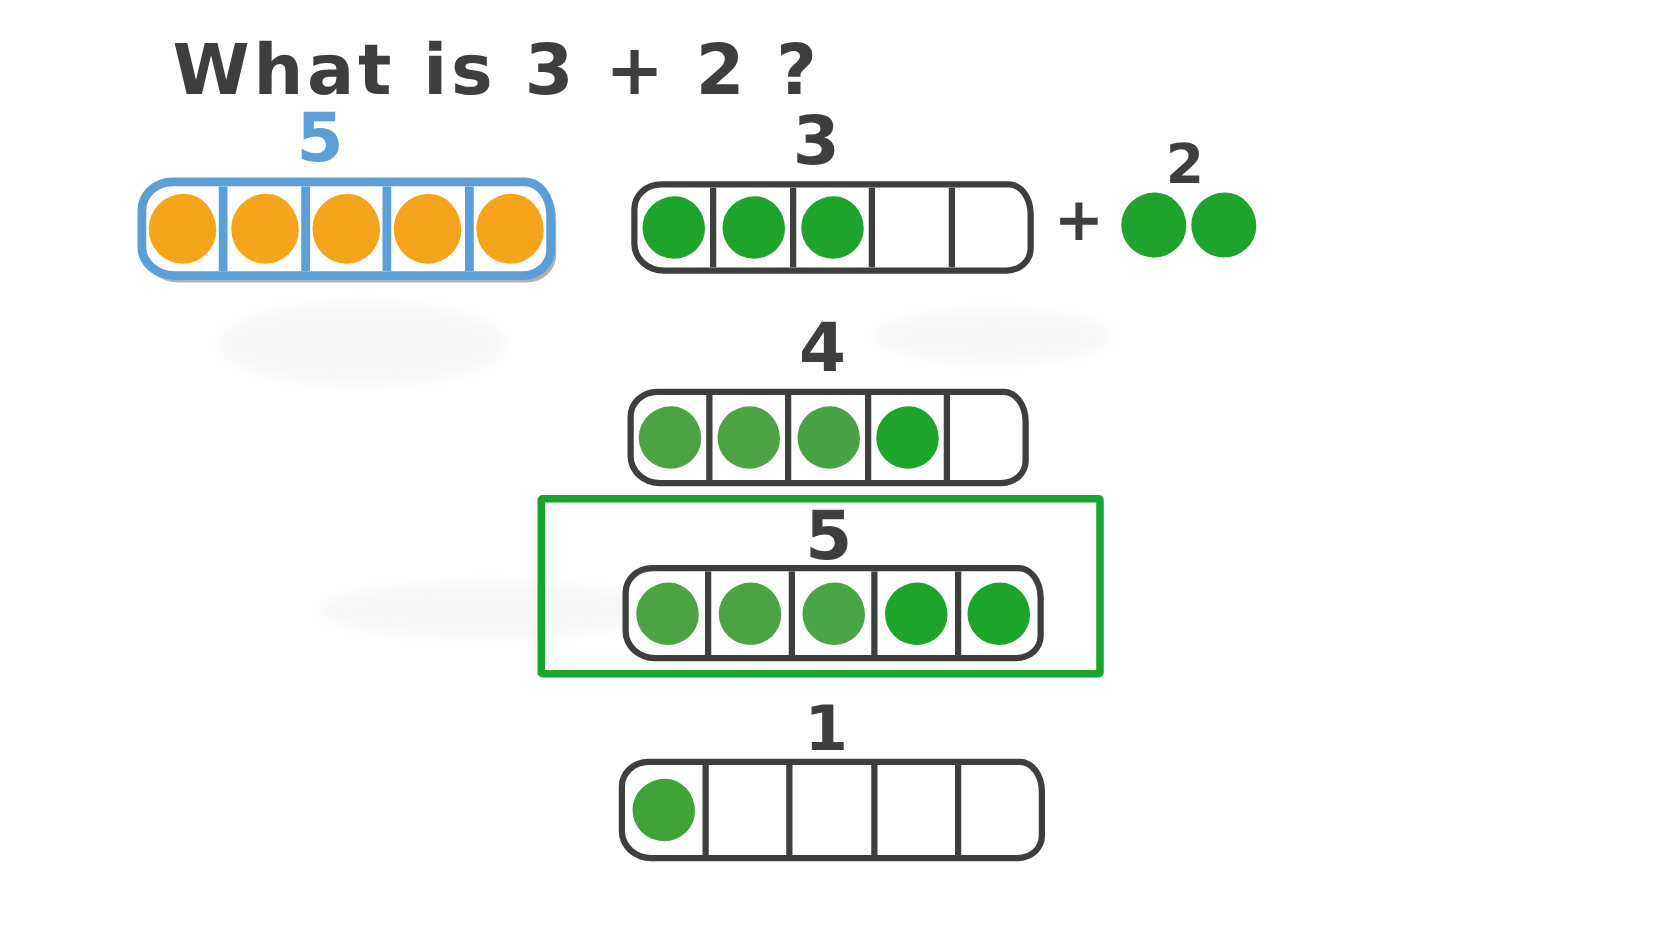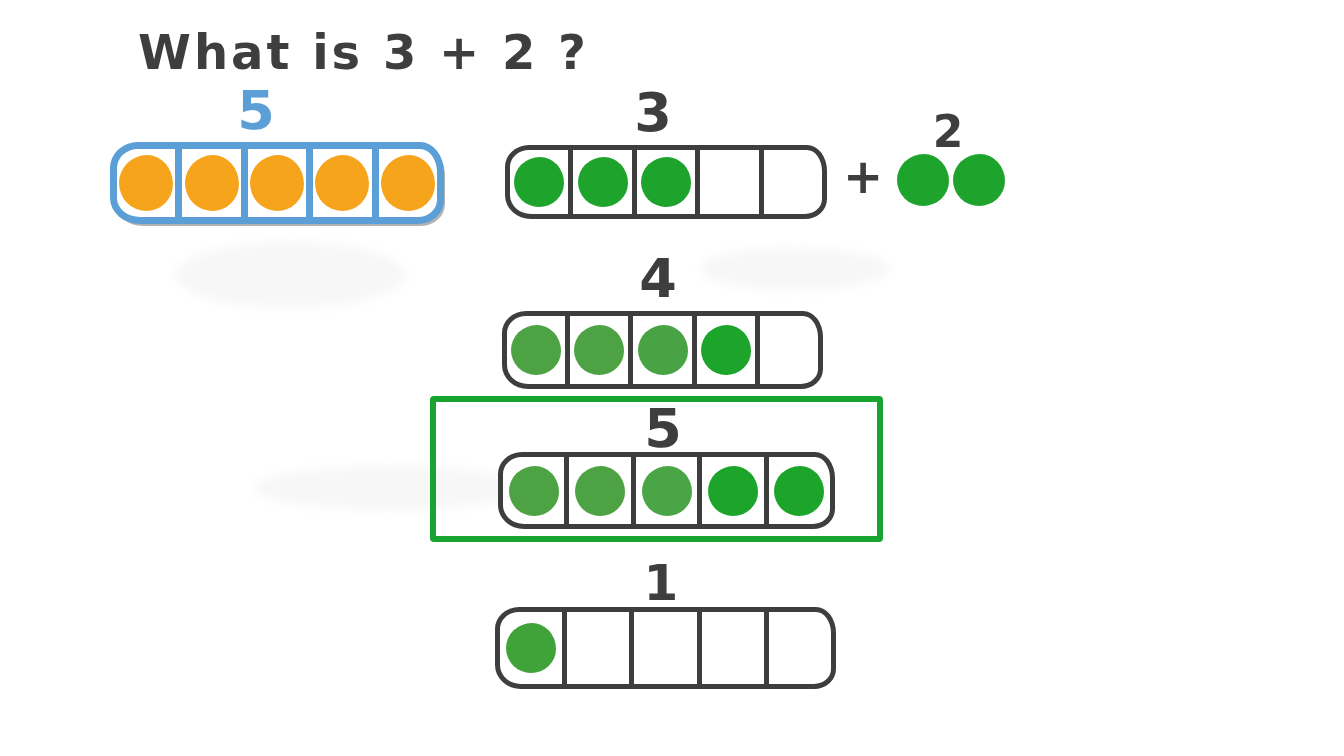--- a/index.html
+++ b/index.html
@@ -12,21 +12,21 @@
     height: 756px;
     background: #ffffff;
     overflow: hidden;
     color: var(--ink, #3e3e3e);
   }
 
   .title {
     position: absolute;
     left: 138px;
     top: 24px;
-    font-size: 48px;
+    font-size: 56px;
     font-weight: 600;
     letter-spacing: 3px;
     color: var(--ink);
     white-space: nowrap;
   }
 
   .num-label {
     position: absolute;
     transform: translateX(-50%);
     font-size: 54px;

